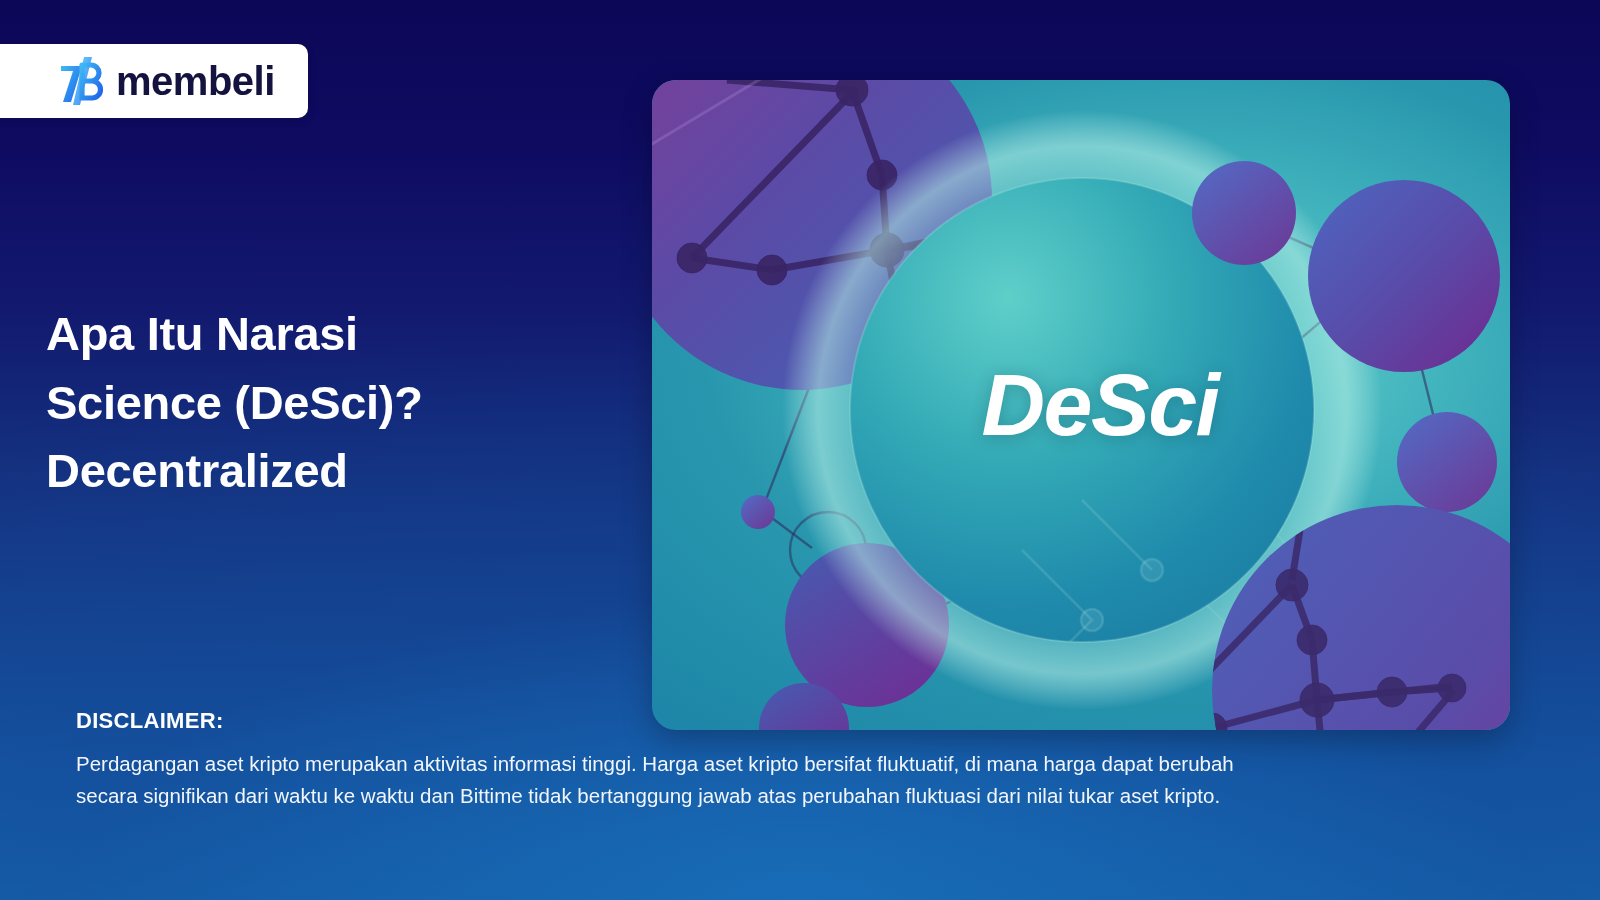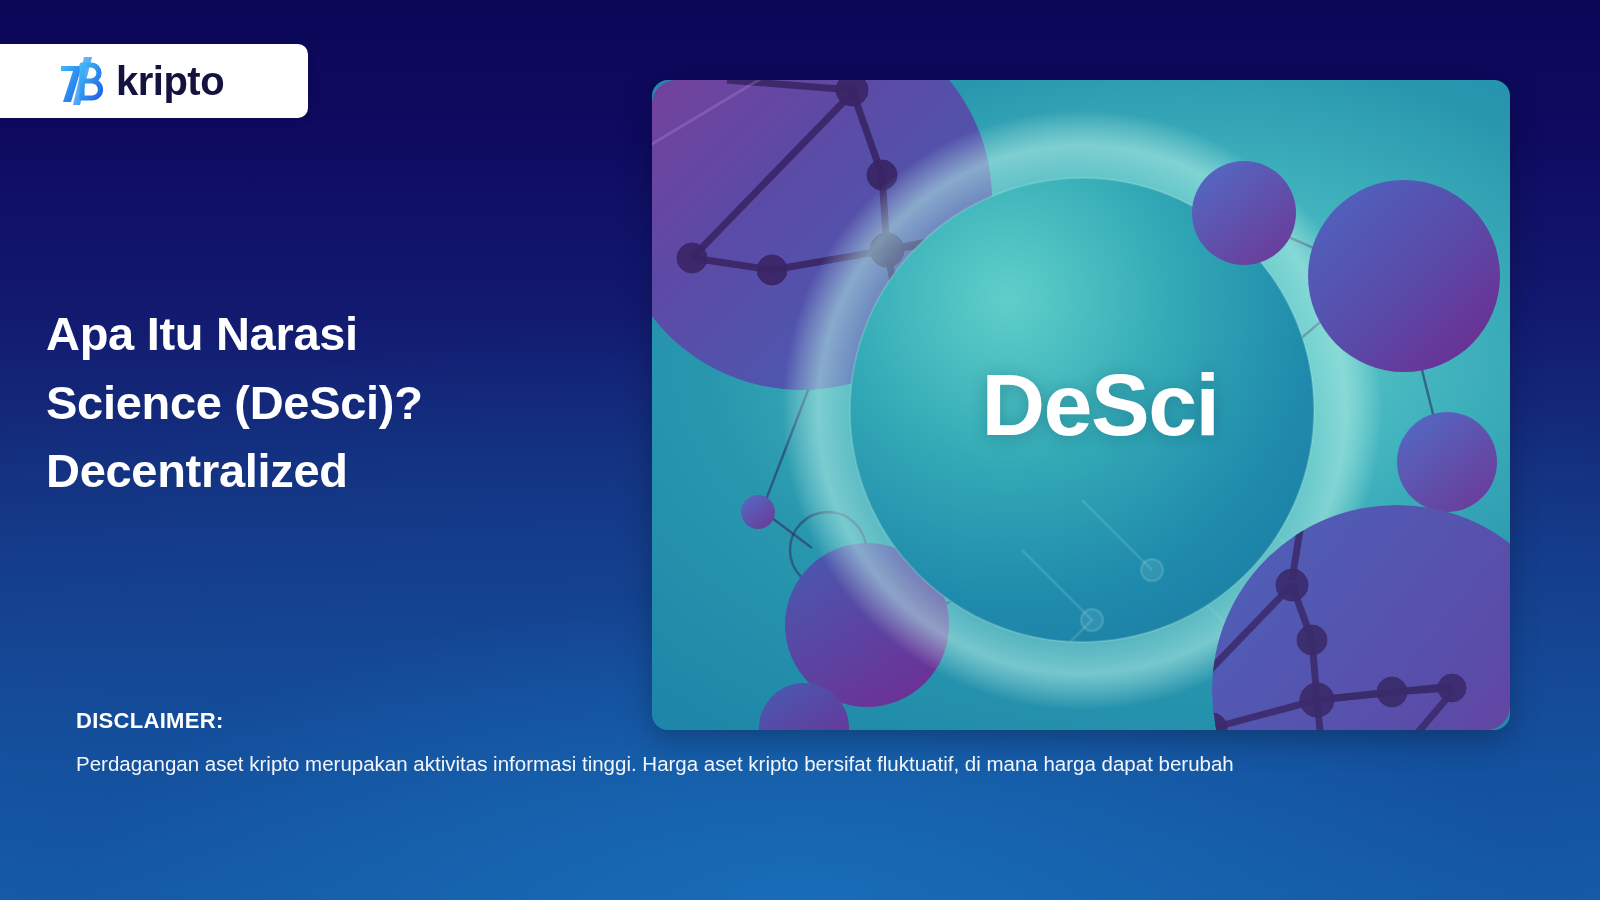--- a/index.html
+++ b/index.html
@@ -46,24 +46,25 @@
     color:#ffffff; font-size:22px; font-weight:700;
     letter-spacing:0.3px; margin-bottom:14px;
   }
   #disclaimer-body { color:#f2f6fb; font-size:20.5px; line-height:1.54; }
   #disclaimer-body .ln { display:block; white-space:nowrap; }
 
   
   #desci-card {
     position:absolute; left:652px; top:80px;
     width:858px; height:650px;
-    border-radius:16px; overflow:hidden;
+    border-radius:24px; overflow:hidden;
     background:
       radial-gradient(90% 75% at 62% 42%, #6ad3ce 0%, #41b3bd 34%, #2897ae 62%, #1e86a8 100%);
     box-shadow:0 10px 30px rgba(0,0,0,0.25);
+    font-style:italic;
   }
   #desci-card svg { position:absolute; inset:0; width:100%; height:100%; display:block; }
   #desci-label {
     position:absolute; left:0; right:0; top:50%;
     transform:translateY(-50%);
     text-align:center;
     color:#ffffff; font-size:88px; font-weight:700;
     letter-spacing:-1.5px;
     text-shadow:0 2px 16px rgba(0,40,60,0.25);
     pointer-events:none;
@@ -85,21 +86,21 @@
         <stop offset="0%" stop-color="#6fd0ff"></stop>
         <stop offset="100%" stop-color="#2a7ef0"></stop>
       </linearGradient>
     </defs>
 
     <path d="M3 11 H24 L13 47 H5 L15 16 H3 Z" fill="url(#lg1)"></path>
     <path d="M26 2 L34 2 L22 50 L15 50 Z" fill="url(#lg2)" opacity="0.95"></path>
 
     <path d="M24 10 h9 a8 8 0 0 1 0 16 h-9 z M24 26 h10 a8.5 8.5 0 0 1 0 17 h-10 z" fill="none" stroke="url(#lg1)" stroke-width="5.2" stroke-linejoin="round"></path>
   </svg>
-  <div id="logo-word">kripto</div>
+  <div id="logo-word">membeli</div>
 </div>
 
 <h1 id="headline">
   <span class="ln">Apa Itu Narasi</span>
   <span class="ln">Science (DeSci)?</span>
   <span class="ln">Decentralized</span>
 </h1>
 
 <div id="desci-card">
   <svg viewBox="0 0 858 650" preserveAspectRatio="none" aria-hidden="true">
@@ -276,14 +277,15 @@
     </g>
   </svg>
 
   <div id="desci-label">DeSci</div>
 </div>
 
 <div id="disclaimer">
   <div id="disclaimer-title">DISCLAIMER:</div>
   <div id="disclaimer-body">
     <span class="ln">Perdagangan aset kripto merupakan aktivitas informasi tinggi. Harga aset kripto bersifat fluktuatif, di mana harga dapat berubah</span>
+    <span class="ln">secara signifikan dari waktu ke waktu dan Bittime tidak bertanggung jawab atas perubahan fluktuasi dari nilai tukar aset kripto.</span>
   </div>
 </div>
 
 </body></html>

